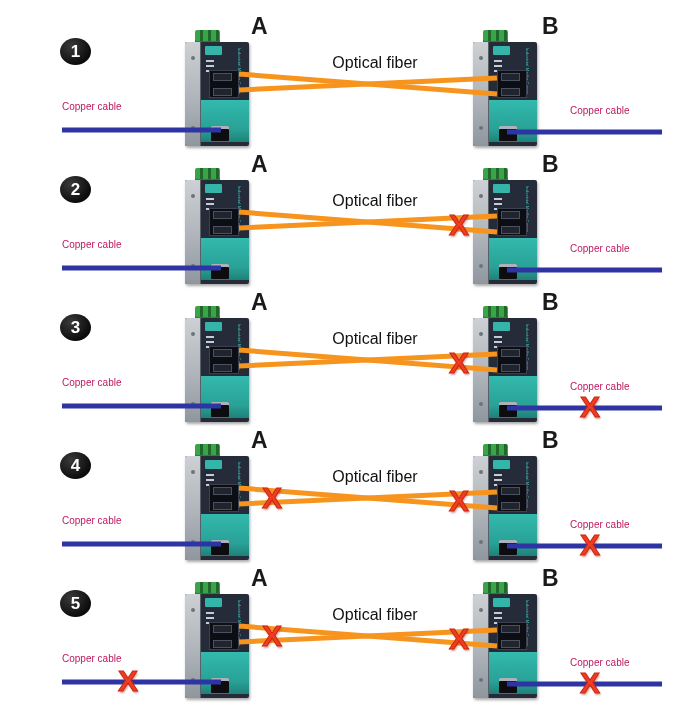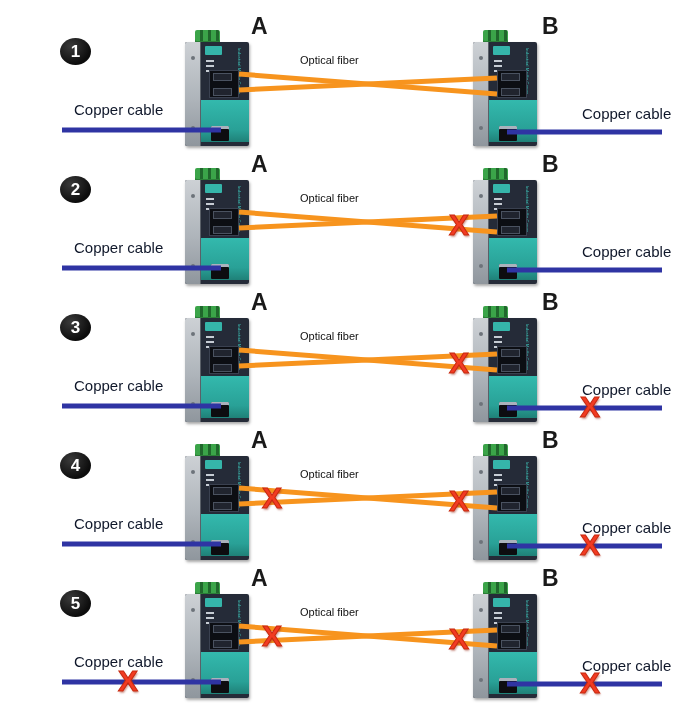--- a/index.html
+++ b/index.html
@@ -17,23 +17,23 @@
     background:radial-gradient(ellipse at 35% 30%, #3a3a3a 0%, #0c0c0c 70%);
     border-radius:50%;
     display:flex; align-items:center; justify-content:center;
     color:#ffffff; font-size:17px; font-weight:bold;
   }
 
   
   .dev-label { position:absolute; top:5px; font-size:23px; font-weight:bold; color:#1a1a1a; }
   .dev-label.a { left:251px; }
   .dev-label.b { left:542px; }
-  .optical-label { position:absolute; left:300px; top:46px; width:150px; 
-                   font-size:11px; color:#111; }
-  .copper-label { position:absolute; font-size:15px; color:#0f172a;margin-left:12px; }
+  .optical-label { position:absolute; left:300px; top:46px; width:150px; text-align:center;
+                   font-size:16px; color:#111; }
+  .copper-label { position:absolute; font-size:10px; color:#be185d; }
   .copper-label.left  { left:62px;  top:93px; }
   .copper-label.right { left:570px; top:97px; }
 
   
   .device { position:absolute; top:22px; width:64px; height:116px; }
   .device.a { left:185px; } .device.b { left:473px; }
   .terminal {
     position:absolute; left:10px; top:0; width:25px; height:15px;
     background:repeating-linear-gradient(90deg,#3ba449 0 5px,#20672c 5px 8px);
     border-radius:2px; box-shadow: inset 0 -4px 0 #2c8038;

